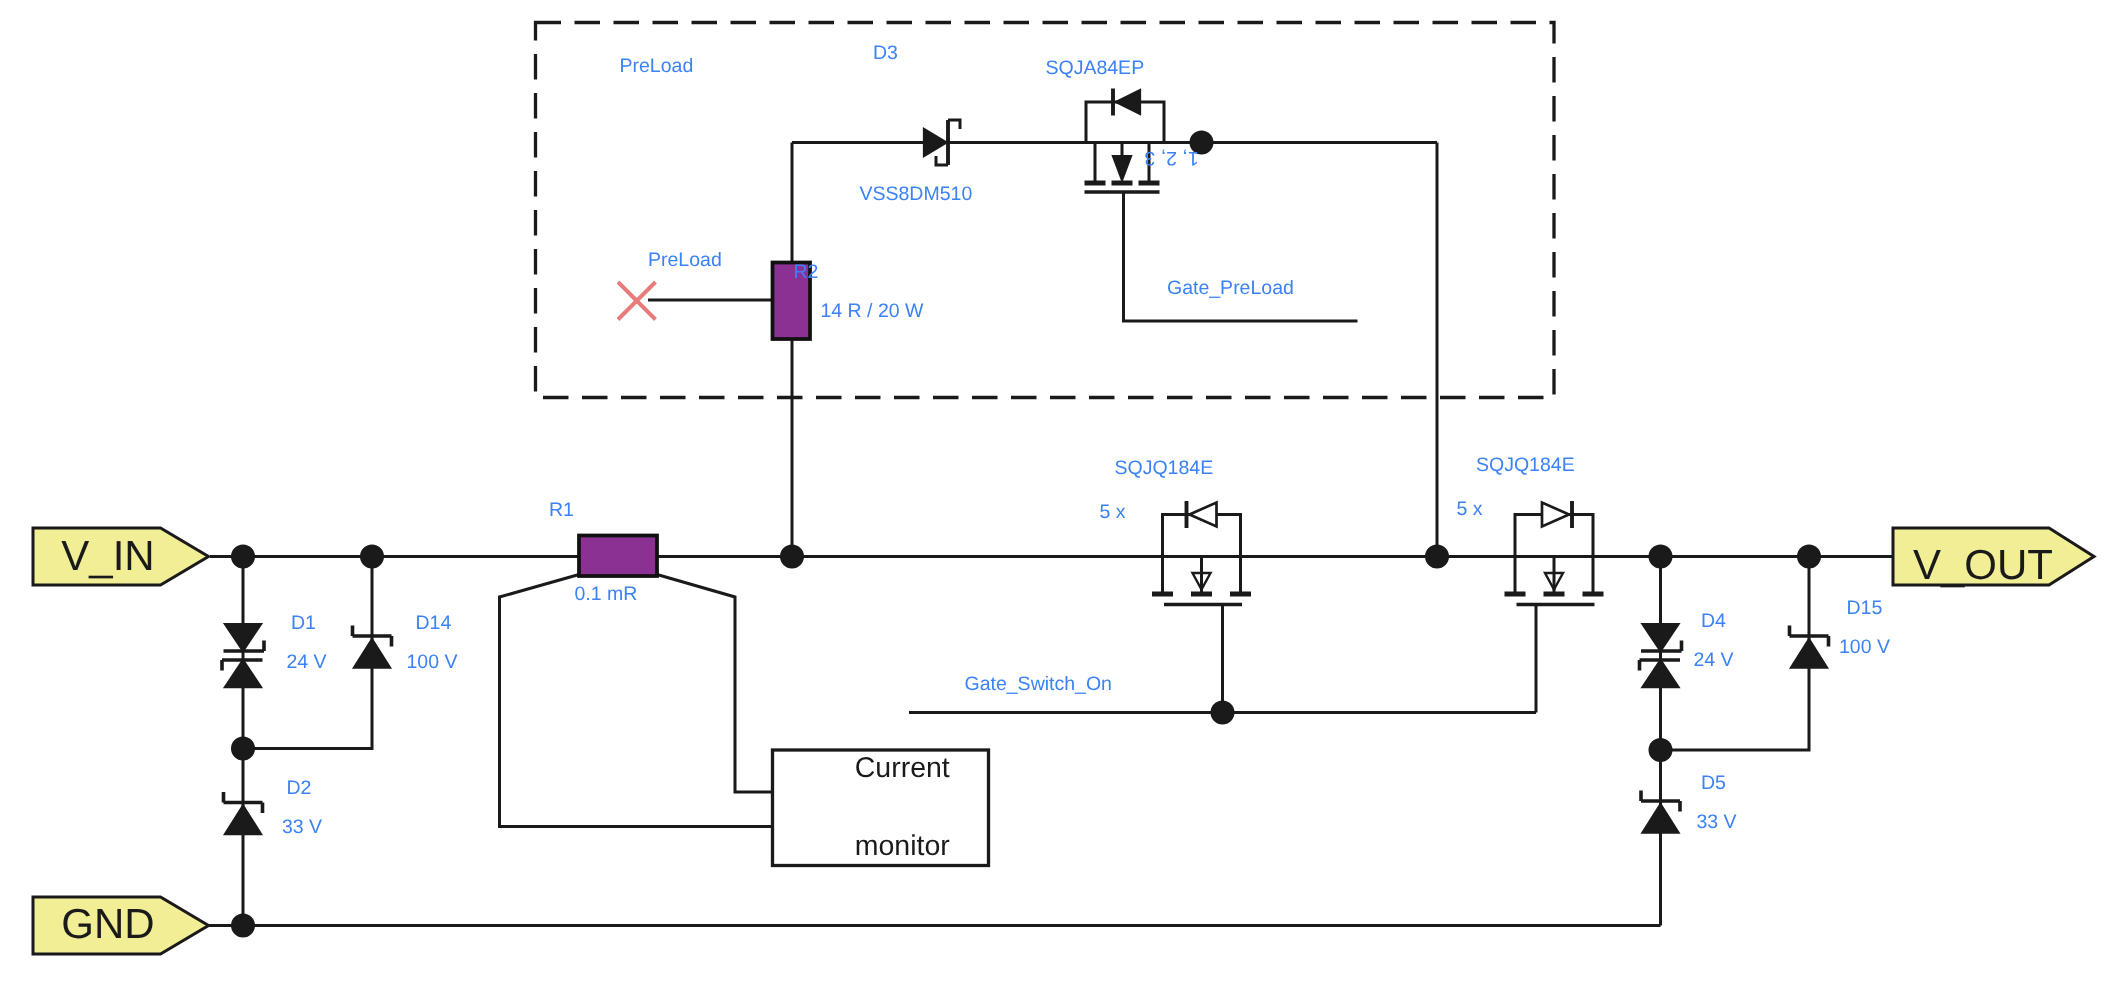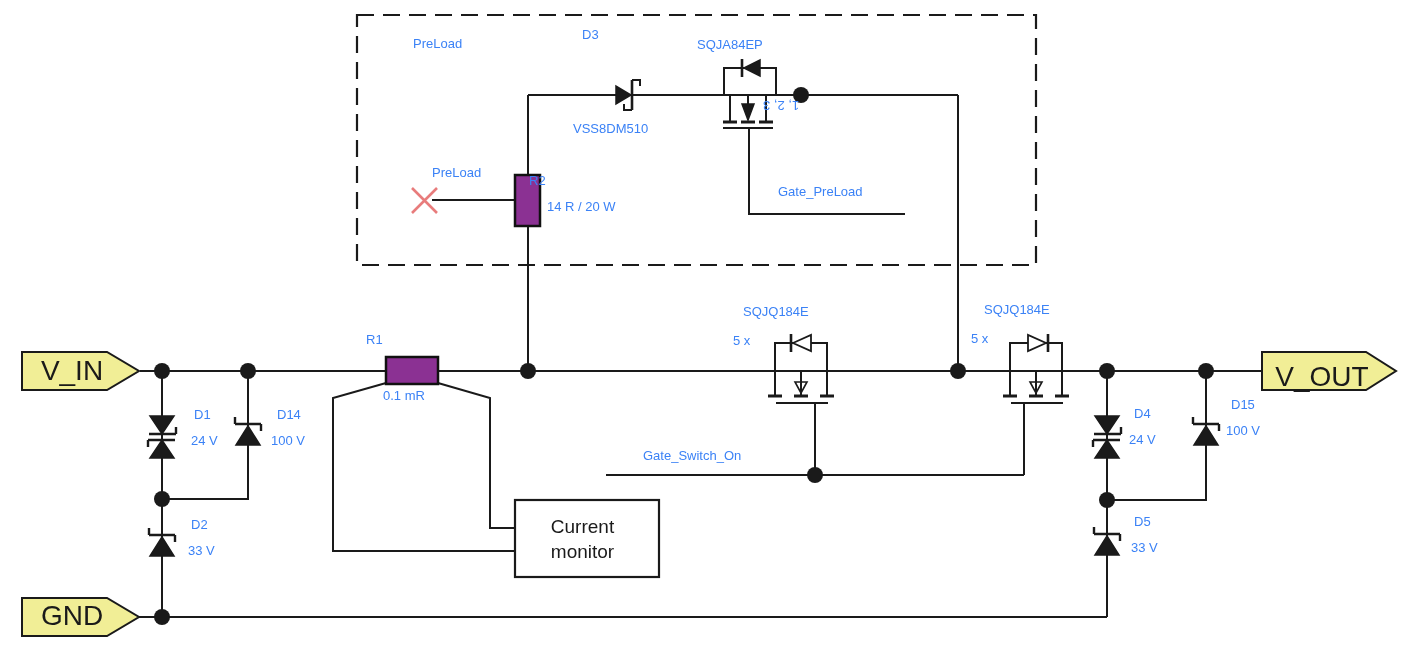--- a/index.html
+++ b/index.html
@@ -3,22 +3,22 @@
 <meta charset="utf-8">
 <style>
   html,body{margin:0;padding:0;background:#ffffff;}
   #stage{position:relative;width:1412px;height:656px;background:#ffffff;overflow:hidden;
          font-family:"Liberation Sans", sans-serif;color:#1a1a1a;}
   #wiring{position:absolute;left:0;top:0;}
   .lbl{position:absolute;white-space:nowrap;font-size:13px;line-height:1.1;color:#3b82f6;}
   .tag-text{position:absolute;display:flex;align-items:center;justify-content:center;
             font-size:28px;color:#1a1a1a;}
   .pins{transform:rotate(180deg);transform-origin:center;}
-  .monitor-text{position:absolute;left:519px;top:500px;width:127px;height:77px;
-            display:flex;flex-direction:column;align-items:center;justify-content:center;
+  .monitor-text{position:absolute;left:538px;top:500px;width:127px;height:77px;
+            display:flex;flex-direction:column;align-items:center;justify-content:space-between;
             font-size:19px;line-height:25px;color:#1a1a1a;}
 </style>
 </head>
 <body>
 
 <div id="stage">
 
 <svg id="wiring" width="1412" height="656" viewBox="0 0 1412 656">
 
   <g stroke="#1a1a1a" stroke-width="2" fill="none">

